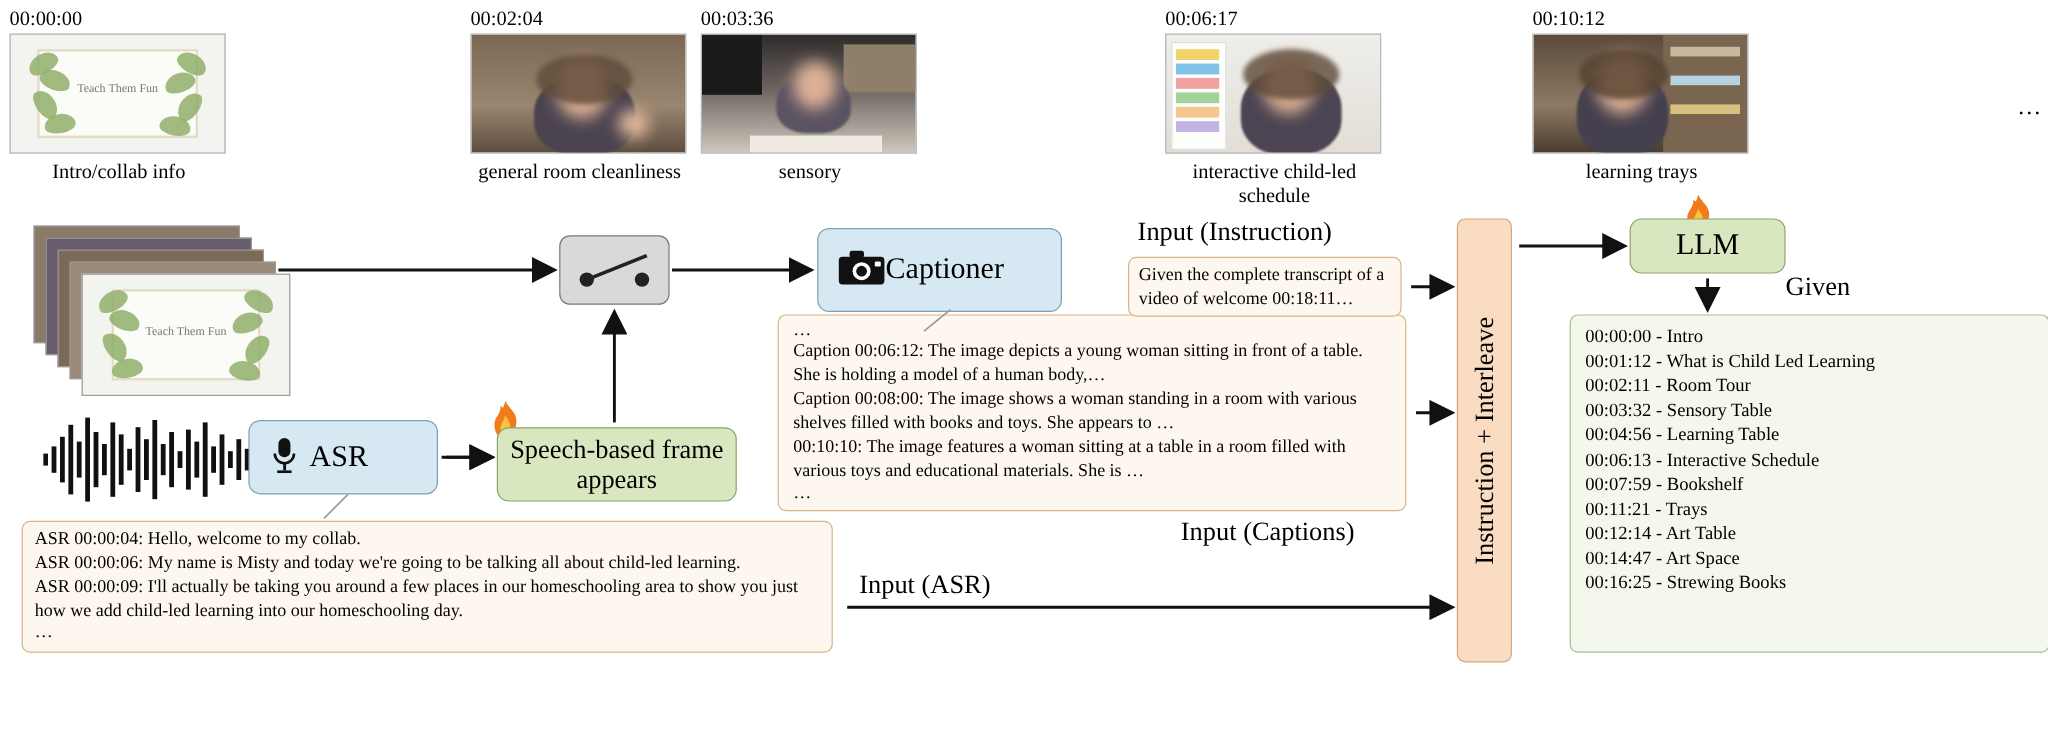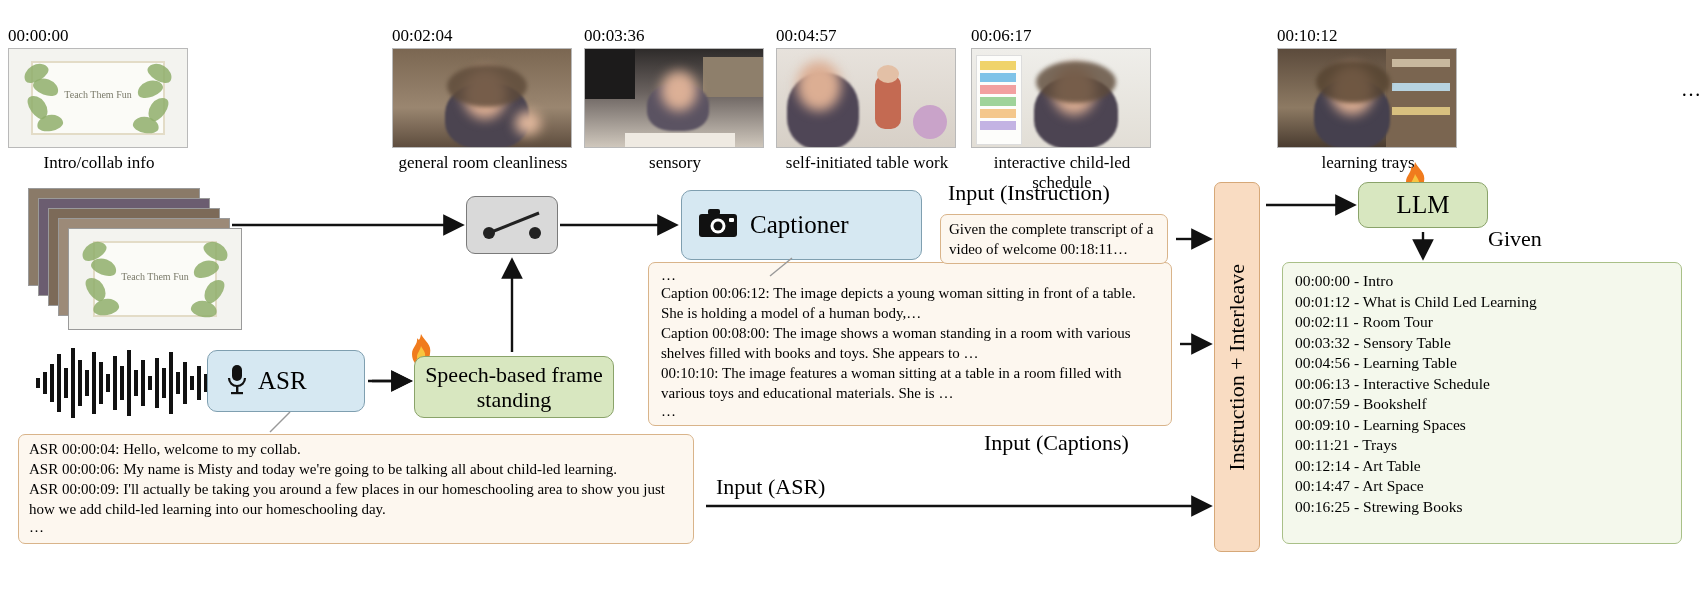--- a/index.html
+++ b/index.html
@@ -1,21 +1,21 @@
 <!DOCTYPE html>
 <html><head>
 <meta charset="utf-8">
 <style>
   html,body{margin:0;padding:0;background:#ffffff;}
   body{width:1707px;height:609px;position:relative;font-family:"Liberation Serif",serif;color:#000;}
   .abs{position:absolute;}
 
   
   #filmstrip{position:absolute;left:0;top:0;width:1707px;height:165px;}
-  .frame-item{position:absolute;top:6px;margin-top:20px;}
+  .frame-item{position:absolute;top:6px;}
   .frame-time{font-family:"Liberation Serif",serif;font-size:17px;line-height:19px;margin-bottom:3px;}
   .frame-thumb{width:178px;height:98px;border:1px solid #b9b9b9;position:relative;overflow:hidden;background:#cfcfcf;}
   .frame-cap{width:182px;text-align:center;font-size:17px;line-height:20px;margin-top:5px;}
   .ellipsis-right{position:absolute;right:6px;top:78px;font-size:20px;}
 
   
   .tn-title{position:absolute;inset:0;background:#f3f3ef;}
   .tn-title .board{position:absolute;left:22px;top:12px;right:22px;bottom:12px;border:2px solid #e3dcc7;background:#fbfbf7;}
   .tn-title .txt{position:absolute;left:0;right:0;top:40px;text-align:center;font-size:10px;color:#7a7a6a;font-family:"Liberation Serif",serif;}
   .leaf{position:absolute;width:26px;height:16px;border-radius:50% 50% 50% 50%/60% 60% 40% 40%;background:#8fae6b;opacity:.85;}
@@ -25,21 +25,21 @@
   .tn-room .person{position:absolute;border-radius:46% 46% 40% 40%;filter:blur(1px);}
   .blurface{position:absolute;border-radius:50%;filter:blur(6px);}
 
   
   .box{position:absolute;box-sizing:border-box;}
   .rbox{border:1.5px solid #9a9a9a;border-radius:9px;background:#fff;}
   .blue{background:#d6e8f2;border:1.5px solid #7f9fb0;border-radius:10px;}
   .green{background:#d8e7c0;border:1.5px solid #8aa36a;border-radius:10px;}
   .peach{background:#f9dcc2;border:1.5px solid #d6a878;border-radius:7px;}
   .cream{background:#fdf7ef;border:1.5px solid #d9b48a;border-radius:7px;}
-  .lgreen{background:#f4f8ec;border:1.5px solid #a9c088;border-radius:7px;}
+  .lgreen{background:#f4f8ec;border:1.5px solid #a9c088;border-radius:7px;margin-left:26px;}
 
   .lbl{position:absolute;font-size:22px;}
   .small-text{font-size:15px;line-height:20px;}
   .mono-line{font-size:15.5px;line-height:20.5px;}
 
   .flame{position:absolute;width:26px;height:30px;}
 
   svg.arrows{position:absolute;left:0;top:0;width:1707px;height:609px;pointer-events:none;}
 
   .vert-text{writing-mode:vertical-rl;text-orientation:mixed;transform:rotate(180deg);}
@@ -91,34 +91,20 @@
         <div style="position:absolute;left:0;top:0;width:50px;height:50px;background:#1c1b1b;"></div>
         <div style="position:absolute;right:0;top:8px;width:60px;height:40px;background:#8e7f6b;"></div>
         <div class="person" style="left:62px;top:34px;width:62px;height:48px;background:#5b5362;"></div>
         <div class="blurface" style="left:76px;top:22px;width:36px;height:40px;background:#dcb096;"></div>
         <div style="position:absolute;left:40px;top:84px;width:110px;height:14px;background:#efeae2;"></div>
       </div>
     </div>
     <div class="frame-cap">sensory</div>
   </div>
 
-  <div class="frame-item" style="left:776px;">
-    <div class="frame-time">00:04:57</div>
-    <div class="frame-thumb">
-      <div class="tn-room">
-        <div class="bg" style="background:linear-gradient(180deg,#e7e2dc 0%,#d7d0c7 100%)"></div>
-        <div class="person" style="left:10px;top:24px;width:72px;height:76px;background:#4f4656;"></div>
-        <div class="blurface" style="left:20px;top:12px;width:44px;height:50px;background:#dcae93;"></div>
-        <div style="position:absolute;left:98px;top:26px;width:26px;height:54px;border-radius:10px;background:#c46a52;"></div>
-        <div style="position:absolute;left:100px;top:16px;width:22px;height:18px;border-radius:50%;background:#e3c0a6;"></div>
-        <div style="position:absolute;right:8px;top:56px;width:34px;height:34px;border-radius:50%;background:#c9a3c9;"></div>
-      </div>
-    </div>
-    <div class="frame-cap">self-initiated table work</div>
-  </div>
 
   <div class="frame-item" style="left:971px;">
     <div class="frame-time">00:06:17</div>
     <div class="frame-thumb">
       <div class="tn-room">
         <div class="bg" style="background:linear-gradient(180deg,#efeeea 0%,#e2ded6 100%)"></div>
         <div style="position:absolute;left:4px;top:6px;width:44px;height:88px;background:#fdfdfb;border:1px solid #ddd;"></div>
         <div style="position:absolute;left:8px;top:12px;width:36px;height:9px;background:#f0d36a;"></div>
         <div style="position:absolute;left:8px;top:24px;width:36px;height:9px;background:#7fc3e8;"></div>
         <div style="position:absolute;left:8px;top:36px;width:36px;height:9px;background:#f2a0a0;"></div>
@@ -207,21 +193,21 @@
 </div>
 
 <div class="box rbox" style="left:466px;top:196px;width:92px;height:58px;background:#d9d9d9;border:1.5px solid #7a7a7a;">
   <svg width="92" height="58" viewBox="0 0 92 58">
     <circle cx="22" cy="36" r="6" fill="#222"></circle>
     <circle cx="68" cy="36" r="6" fill="#222"></circle>
     <line x1="22" y1="36" x2="72" y2="16" stroke="#222" stroke-width="3"></line>
   </svg>
 </div>
 
-<div class="box blue" style="left:681px;top:190px;width:241px;height:70px;display:flex;align-items:center;gap:12px;padding-left:16px;">
+<div class="box blue" style="left:681px;top:190px;width:204px;height:70px;display:flex;align-items:center;padding-left:16px;">
   <span style="display:inline-block;">
     <svg width="40" height="30" viewBox="0 0 40 30">
       <rect x="1" y="6" width="38" height="23" rx="3" fill="#111"></rect>
       <rect x="10" y="1" width="12" height="6" rx="2" fill="#111"></rect>
       <circle cx="20" cy="18" r="7.5" fill="#fff"></circle>
       <circle cx="20" cy="18" r="4.5" fill="#111"></circle>
       <rect x="31" y="10" width="5" height="4" rx="1" fill="#fff"></rect>
     </svg>
   </span>
   <span style="font-size:25px;">Captioner</span>
@@ -240,21 +226,21 @@
 </div>
 
 <div class="flame" style="left:408px;top:334px;">
   <svg width="26" height="32" viewBox="0 0 26 32">
     <path d="M13 0 C17 8 24 10 22 20 C21 27 17 32 13 32 C9 32 4 28 4 20 C4 13 10 11 9 4 C11 7 12 6 13 0Z" fill="#f07b1d"></path>
     <path d="M13 12 C15 16 18 18 17 23 C16.5 27 15 29 13 29 C11 29 9 27 9 23 C9 19 12 17 13 12Z" fill="#f8c43f"></path>
   </svg>
 </div>
 
 <div class="box green" style="left:414px;top:356px;width:200px;height:62px;display:flex;align-items:center;justify-content:center;">
-  <span style="font-size:22px;line-height:25px;text-align:center;">Speech-based frame standing</span>
+  <span style="font-size:22px;line-height:25px;text-align:center;">Speech-based frame appears</span>
 </div>
 
 <div class="box cream" style="left:648px;top:262px;width:524px;height:164px;padding:4px 10px 0 12px;">
   <div class="small-text" style="line-height:16px;">…</div>
   <div class="small-text">Caption 00:06:12: The image depicts a young woman sitting in front of a table. She is holding a model of a human body,…</div>
   <div class="small-text">Caption 00:08:00: The image shows a woman standing in a room with various shelves filled with books and toys. She appears to …</div>
   <div class="small-text">00:10:10: The image features a woman sitting at a table in a room filled with various toys and educational materials. She is …</div>
   <div class="small-text" style="line-height:16px;">…</div>
 </div>
 <div class="lbl" style="left:984px;top:430px;">Input (Captions)</div>
@@ -289,21 +275,20 @@
 
 <div class="lbl" style="left:1488px;top:226px;">Given</div>
 <div class="box lgreen" style="left:1282px;top:262px;width:400px;height:282px;padding:8px 12px;">
   <div class="mono-line">00:00:00 - Intro</div>
   <div class="mono-line">00:01:12 - What is Child Led Learning</div>
   <div class="mono-line">00:02:11 - Room Tour</div>
   <div class="mono-line">00:03:32 - Sensory Table</div>
   <div class="mono-line">00:04:56 - Learning Table</div>
   <div class="mono-line">00:06:13 - Interactive Schedule</div>
   <div class="mono-line">00:07:59 - Bookshelf</div>
-  <div class="mono-line">00:09:10 - Learning Spaces</div>
   <div class="mono-line">00:11:21 - Trays</div>
   <div class="mono-line">00:12:14 - Art Table</div>
   <div class="mono-line">00:14:47 - Art Space</div>
   <div class="mono-line">00:16:25 - Strewing Books</div>
 </div>
 
 <svg class="arrows">
   <defs>
     <marker id="ah" markerWidth="9" markerHeight="9" refX="7" refY="4.5" orient="auto">
       <path d="M0,0 L9,4.5 L0,9 z" fill="#111"></path>

